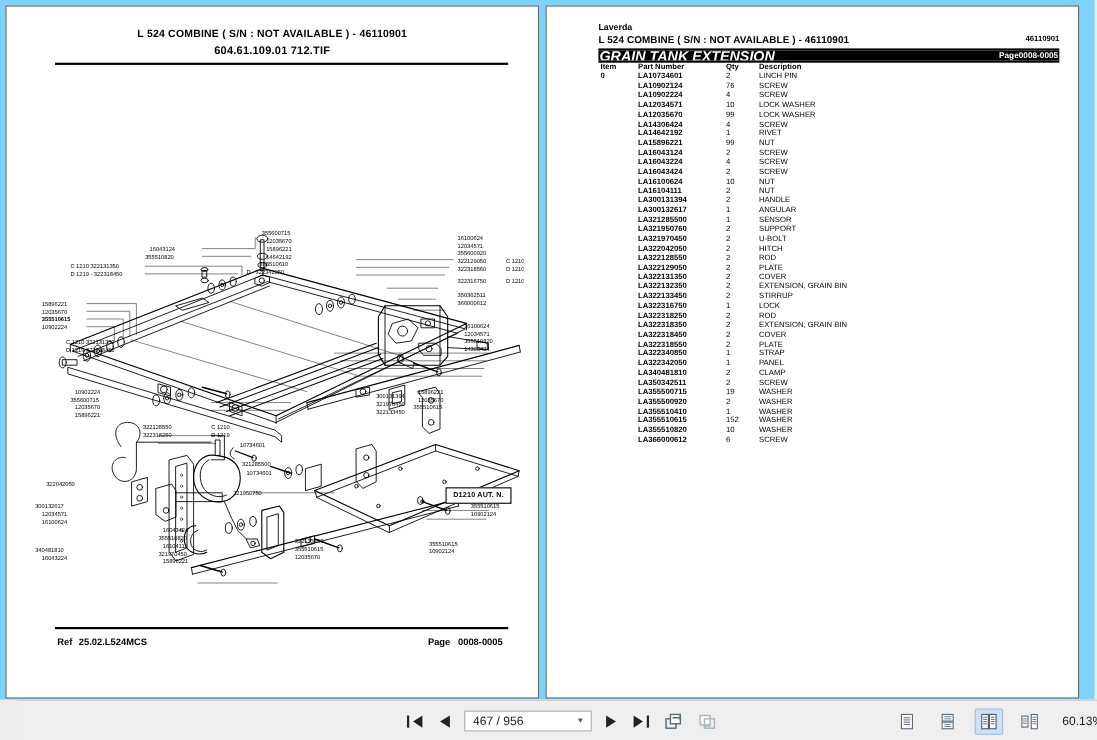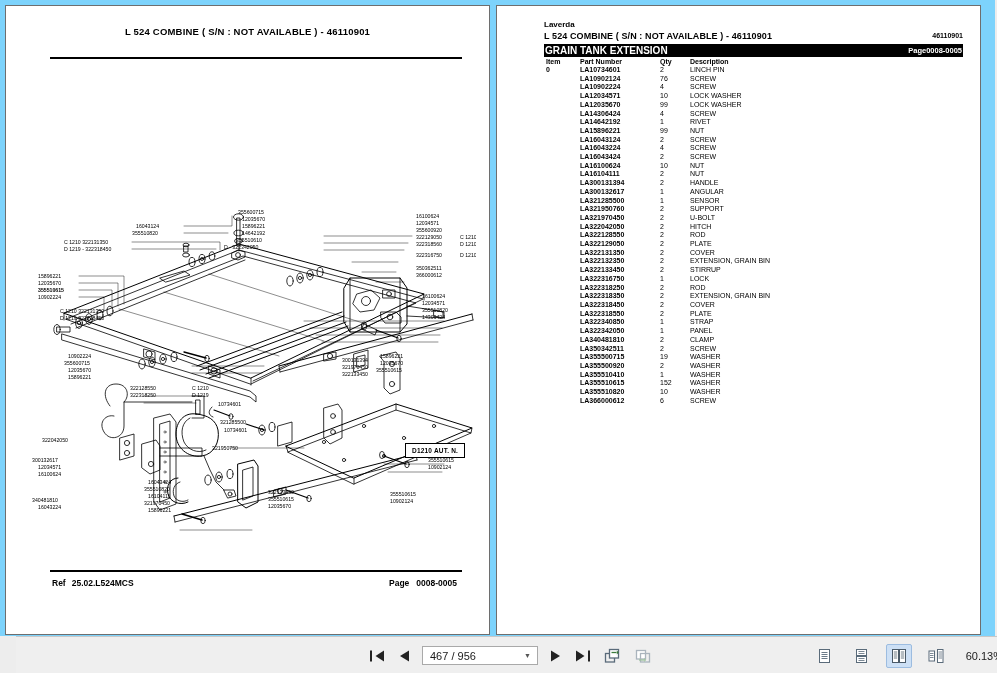--- a/index.html
+++ b/index.html
@@ -46,21 +46,21 @@
     font-size:6.5px;font-weight:bold;padding:3px 6px;letter-spacing:.2px;
   }
 
   
   .rp{position:absolute;left:0;top:0;right:0;bottom:0;}
   .rp-brand{position:absolute;left:47px;top:14px;font-size:8px;font-weight:bold;}
   .rp-model{position:absolute;left:47px;top:25px;font-size:9px;font-weight:bold;letter-spacing:.1px;}
   .rp-sn{position:absolute;right:17px;top:26px;font-size:7px;font-weight:bold;}
   .rp-rule{position:absolute;left:47px;right:17px;top:38px;height:1.5px;background:#000;}
   .rp-barband{position:absolute;left:47px;right:17px;top:40px;height:9px;background:#000;}
-  .rp-bar-l{position:absolute;left:48px;top:40px;font-size:10px;font-weight:bold;color:#fff;line-height:9px;}
+  .rp-bar-l{position:absolute;left:48px;top:40px;font-size:13px;font-weight:bold;color:#fff;line-height:9px;font-style:italic;}
   .rp-bar-r{position:absolute;right:18px;top:40px;font-size:7.5px;font-weight:bold;color:#fff;line-height:9px;text-align:right;}
   .rp-rule2{position:absolute;left:47px;right:17px;top:49px;height:1.5px;background:#000;}
 
   table.parts{
     position:absolute;left:47px;top:52px;border-collapse:collapse;
     font-size:7px;color:#000;
   }
   table.parts th{
     font-weight:bold;text-align:left;padding:0 0 1px 0;font-size:7px;
     white-space:nowrap;
@@ -108,20 +108,21 @@
   .zoomlbl{font-size:11px;color:#1a1a1a;margin-left:6px;}
 </style>
 </head>
 <body>
 
 <div class="viewer">
 
   <div class="page" id="page-left">
 
     <div class="lp-title">L 524   COMBINE    ( S/N :    NOT AVAILABLE ) - 46110901</div>
+    <div class="lp-title2">604.61.109.01  712.TIF</div>
     <div class="lp-rule-top"></div>
 
     <div class="diagram">
       <svg width="452" height="500" viewBox="0 0 452 500" xmlns="http://www.w3.org/2000/svg">
         <g fill="none" stroke="#000" stroke-width="0.8" stroke-linejoin="round" stroke-linecap="round">
 
           <path d="M40,247 L215,178 L400,228 L227,312 Z" stroke-width="1"></path>
           <path d="M42,253 L215,184 L399,233 L227,318 Z"></path>
           <path d="M40,247 L40,254 M215,178 L215,185 M400,228 L400,234 M227,312 L227,319"></path>
 

